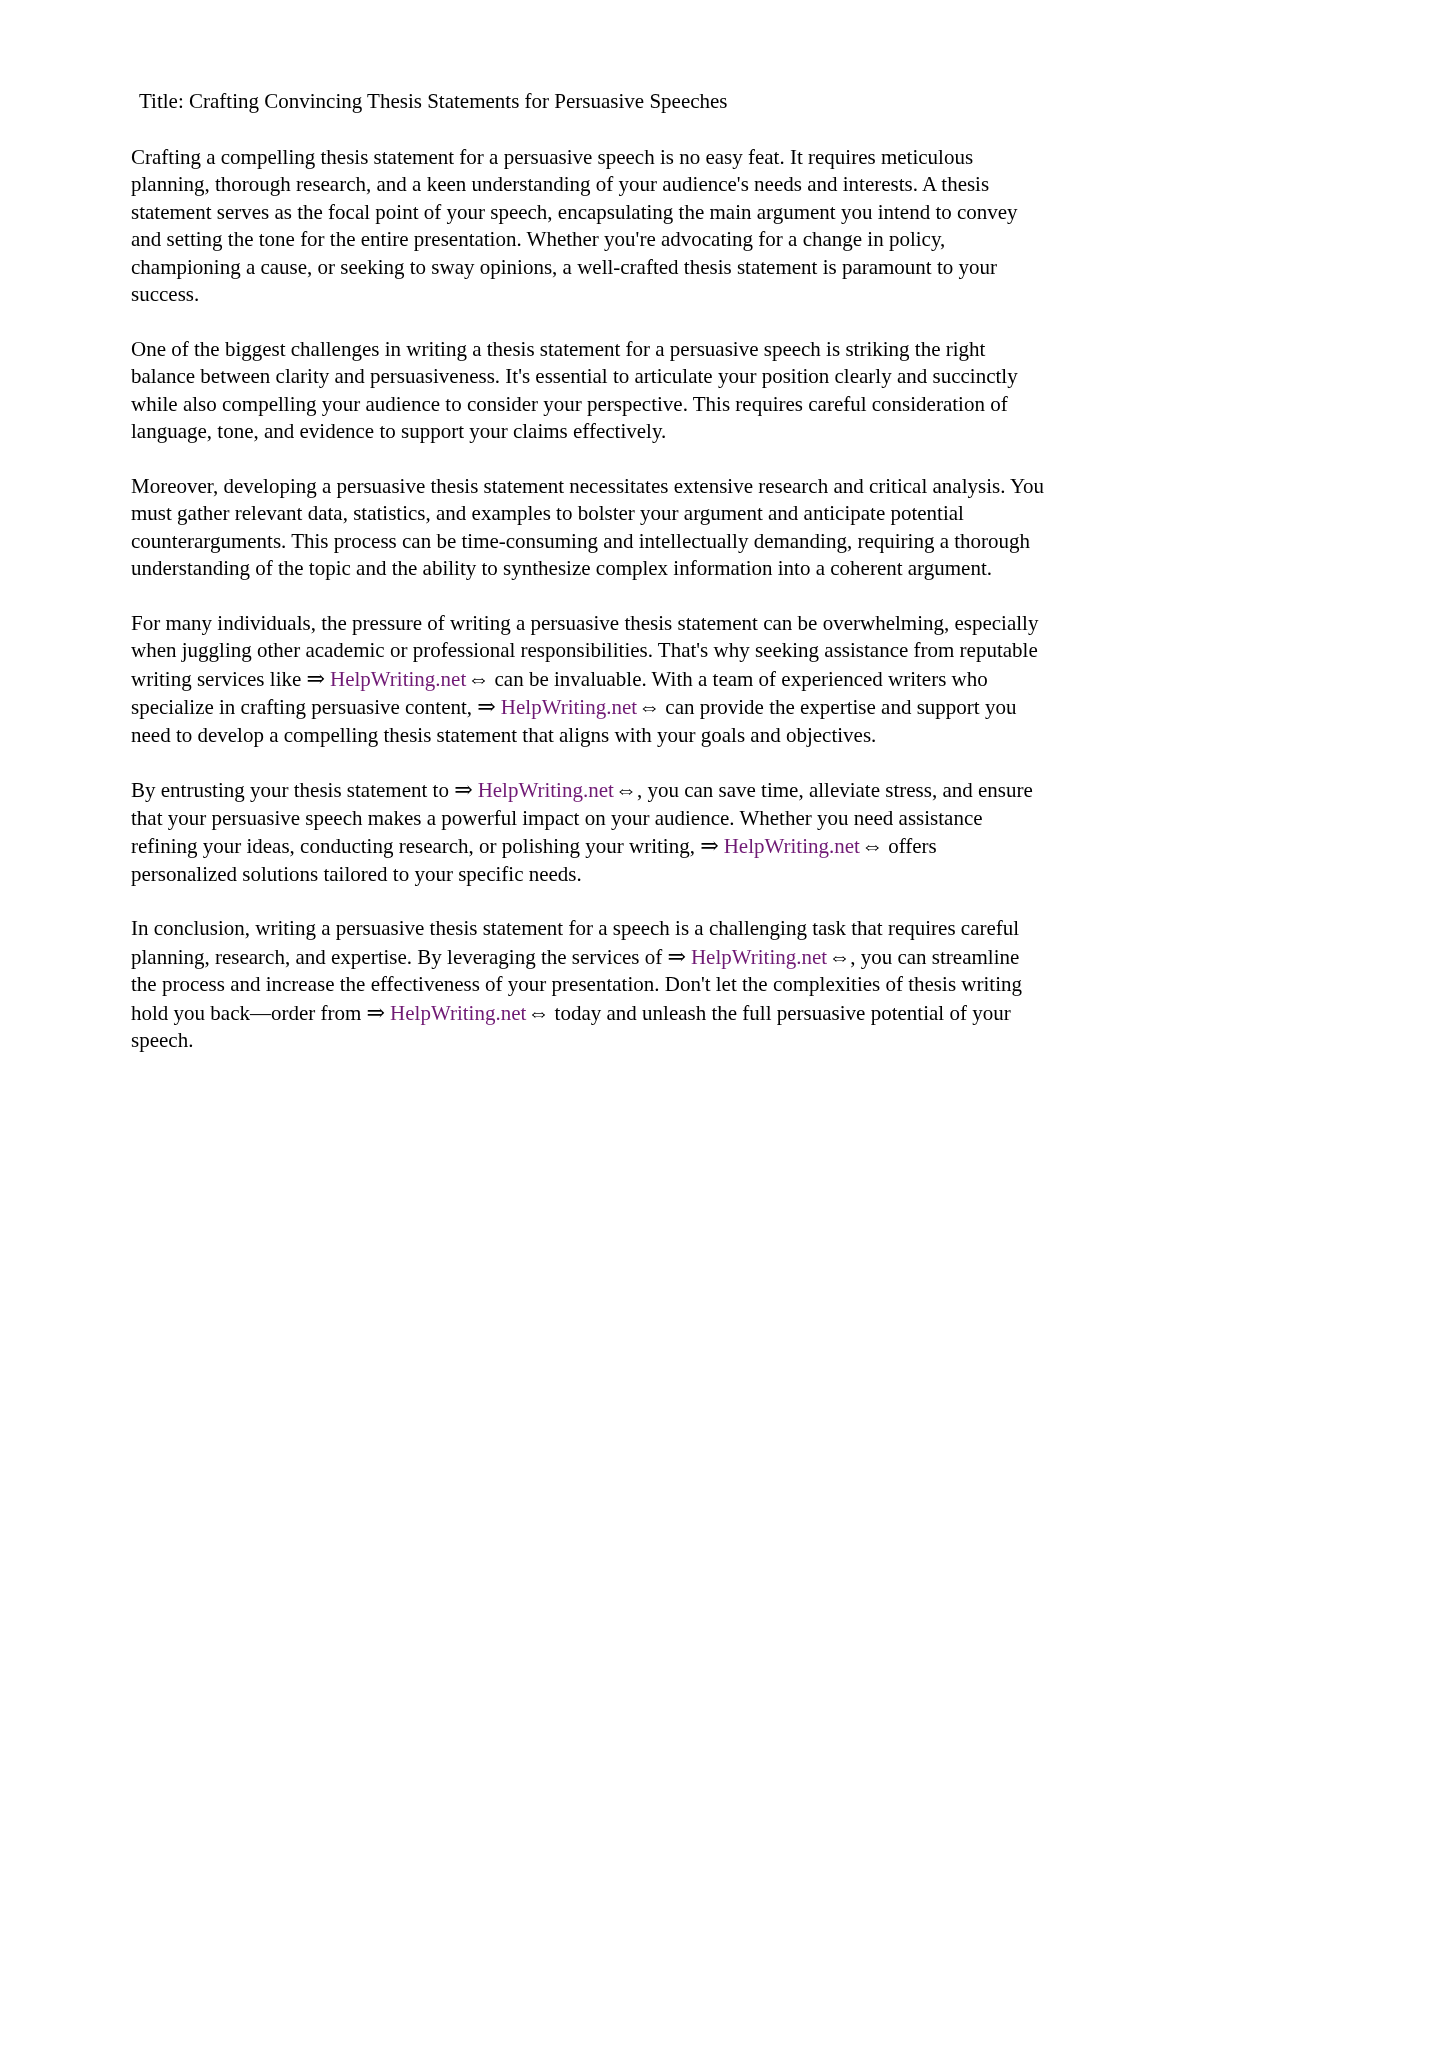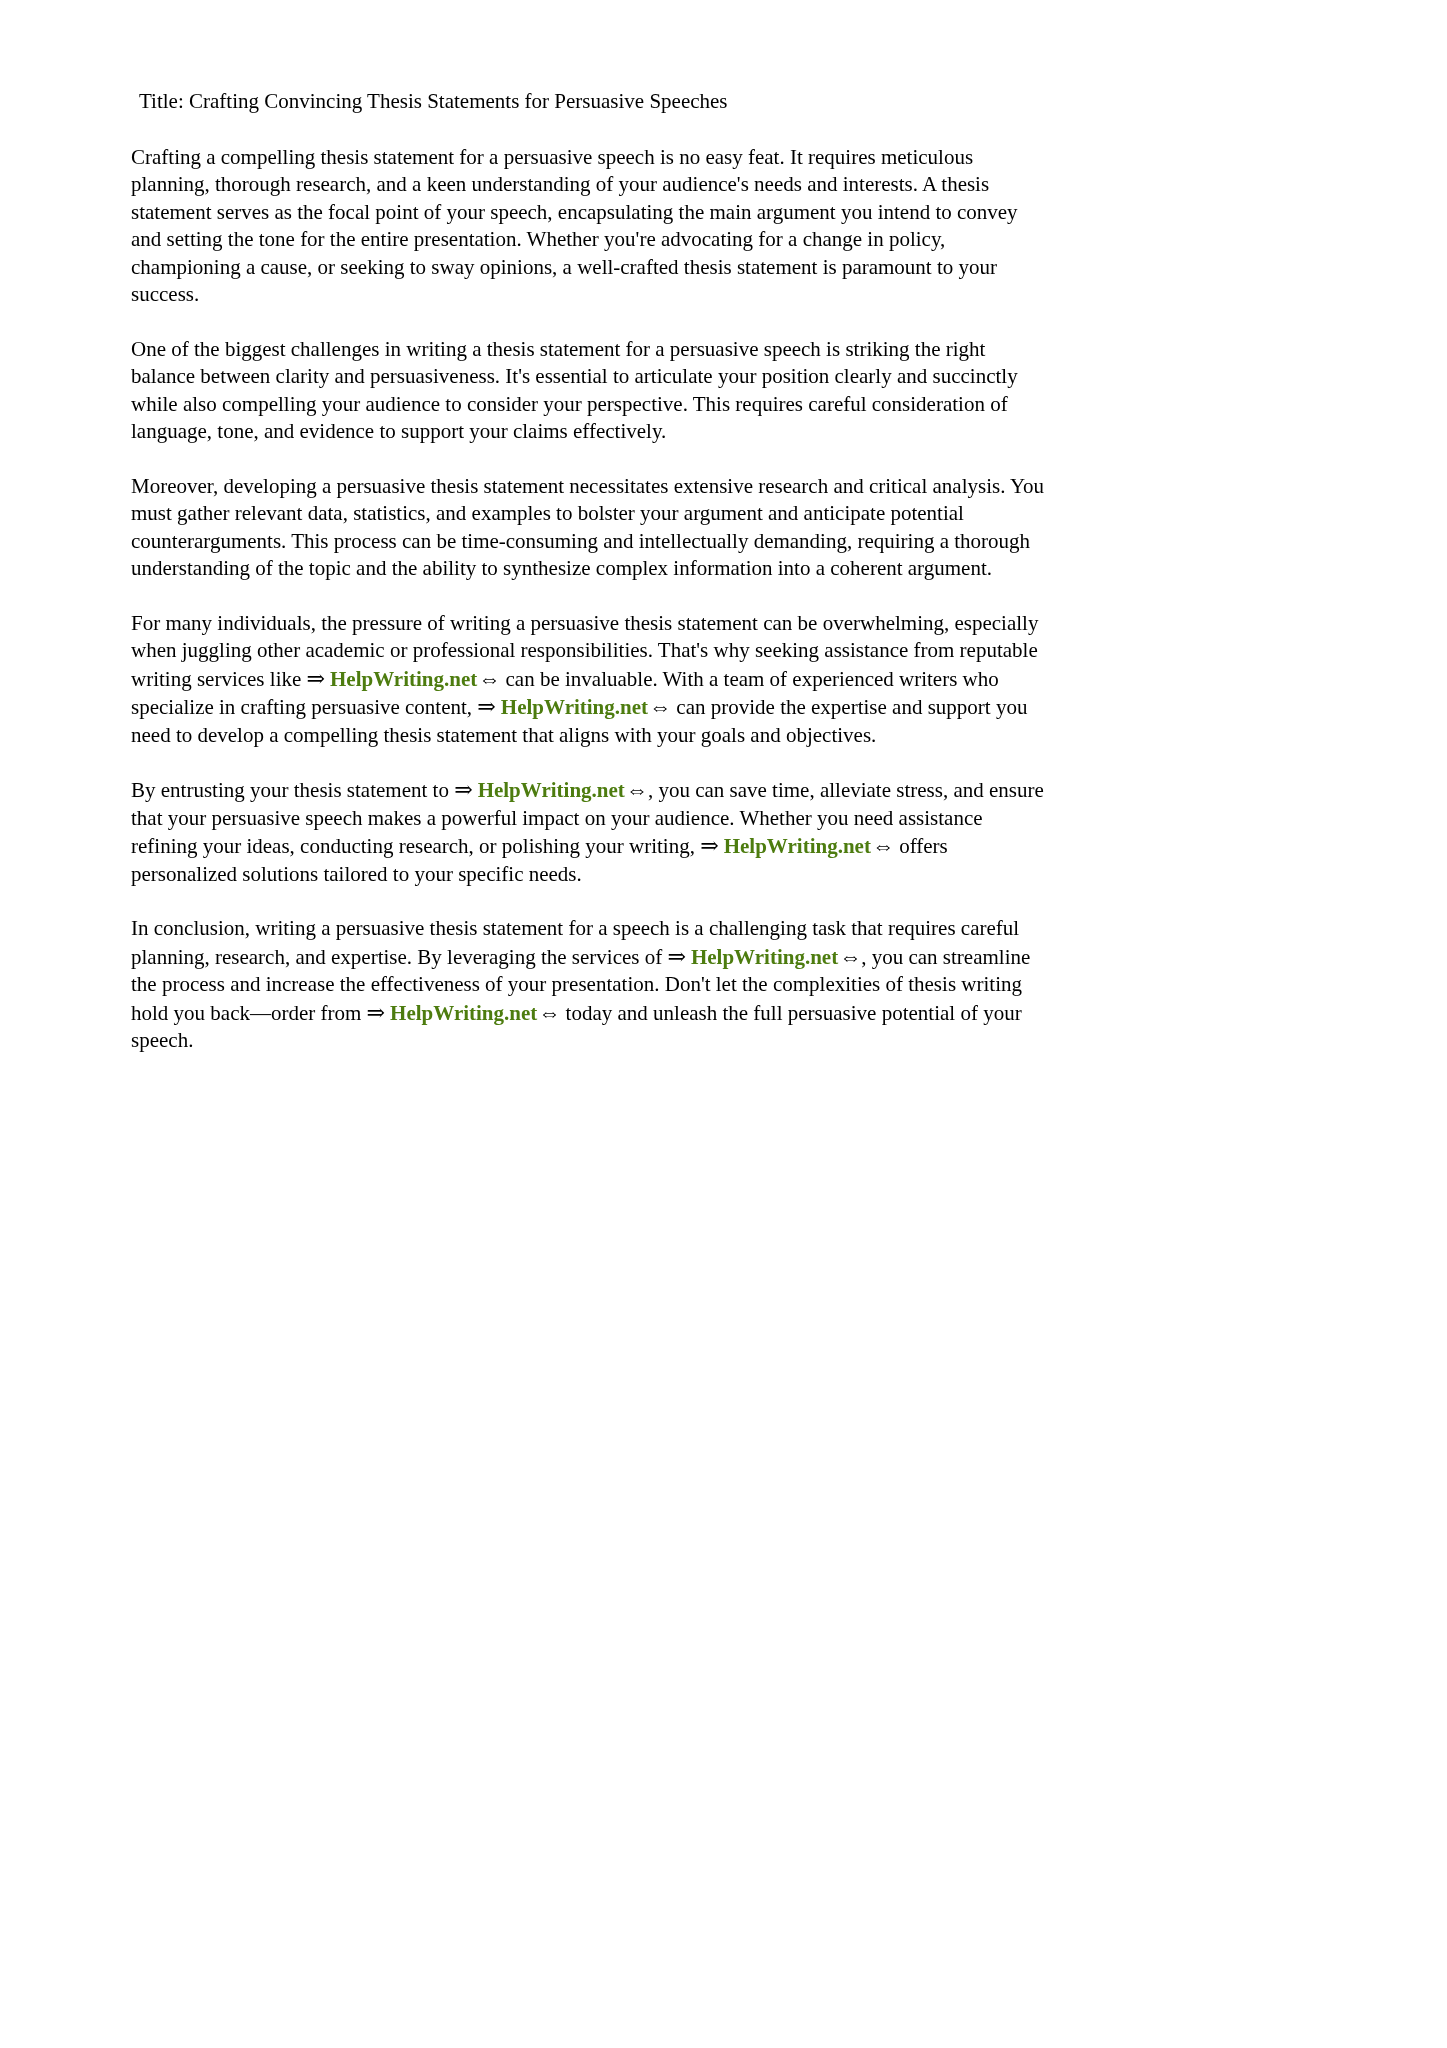--- a/index.html
+++ b/index.html
@@ -28,22 +28,22 @@
   .doc-title {
     margin: 0 0 28px 8px;
     font-size: 21px;
     font-weight: normal;
     line-height: 27.5px;
   }
   .para {
     margin: 16px 0 27px 0;
   }
   .hl-link {
-    color: #4d7c0f;
-    font-weight: bold;
+    color: #701a75;
+    font-weight: normal;
     text-decoration: none;
     cursor: pointer;
   }
   .arrow {
     color: #000000;
     font-weight: normal;
     font-size: 1.05em;
   }
   .arrow-r { margin-right: 5px; }
   .arrow-lr { margin-left: 1px; }

